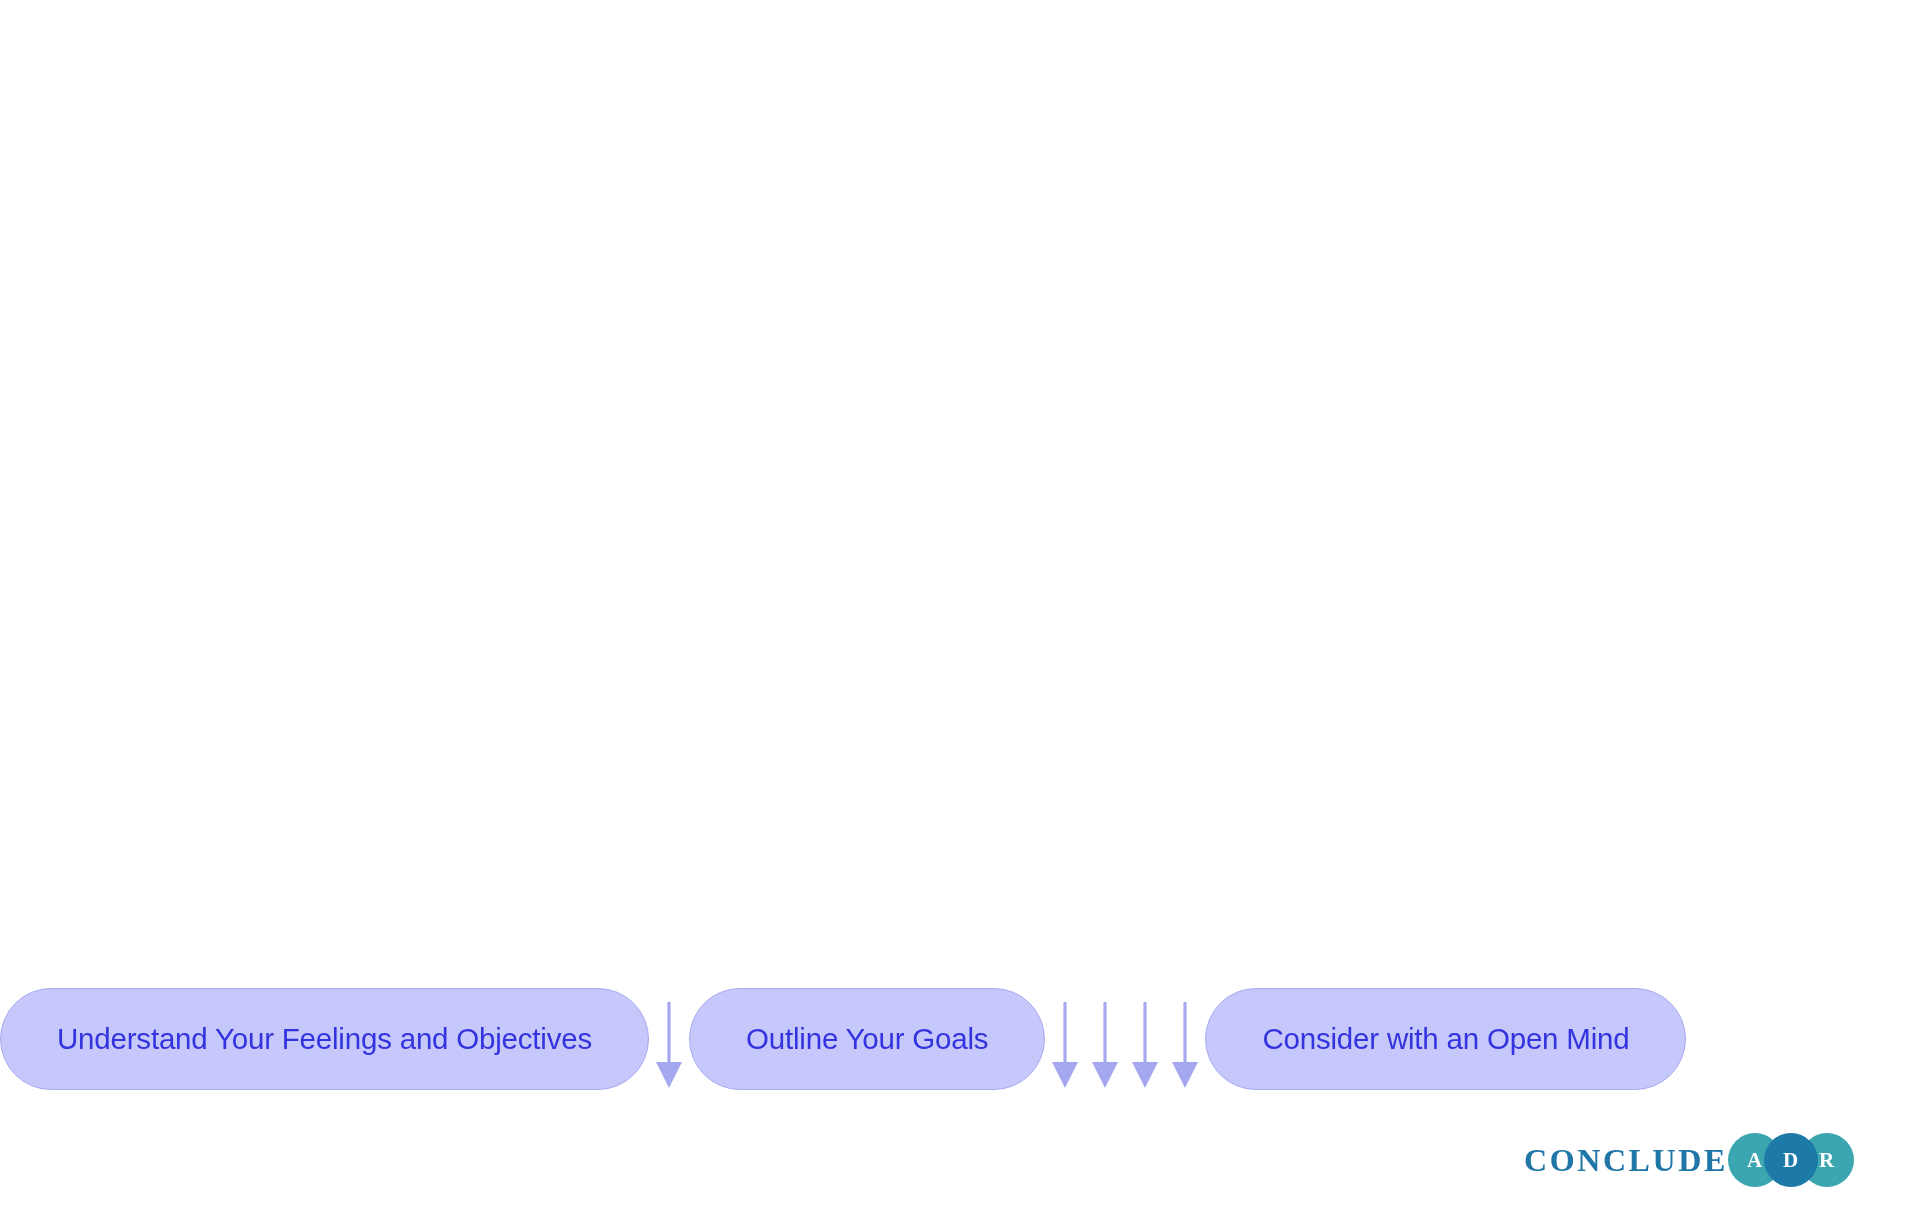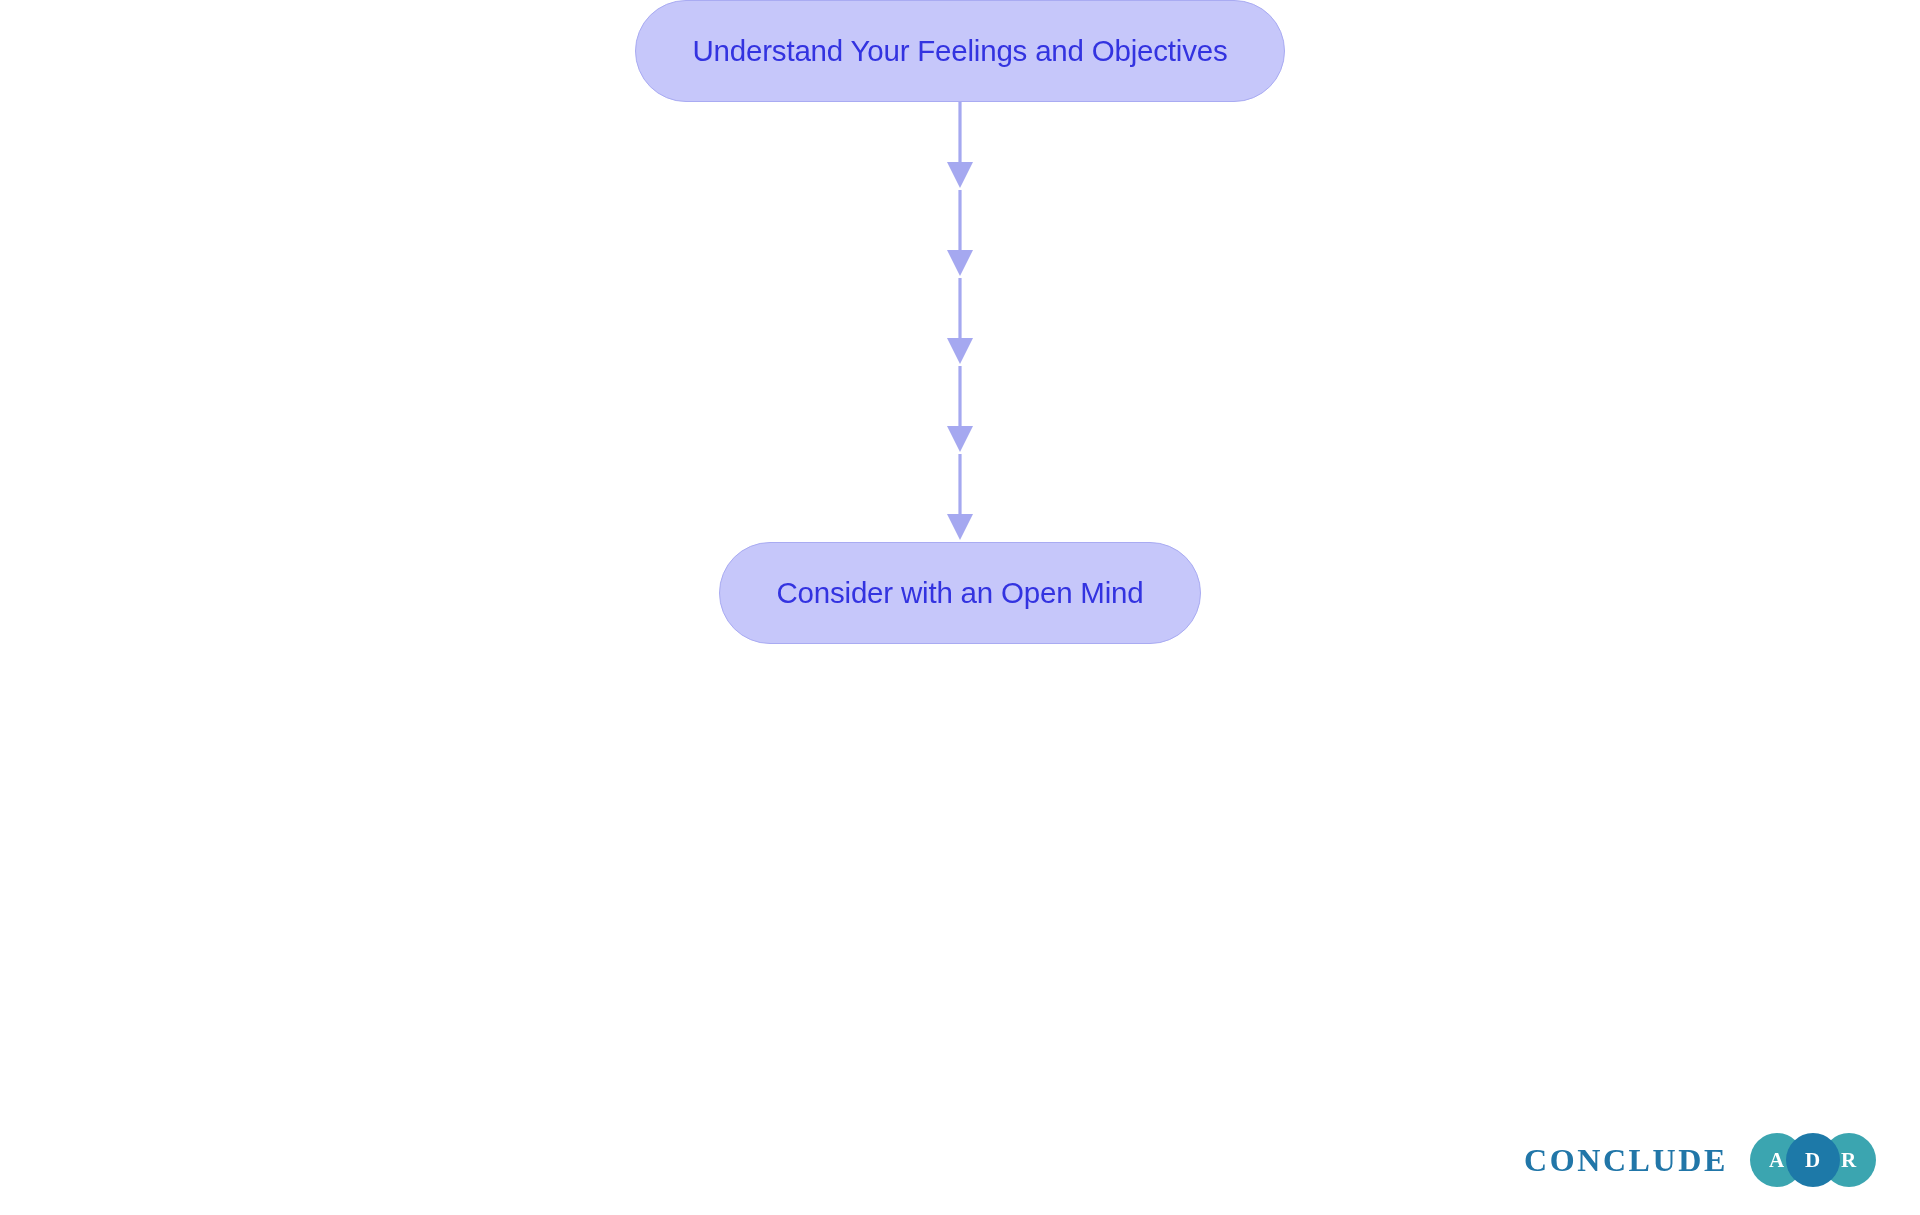--- a/index.html
+++ b/index.html
@@ -20,22 +20,22 @@
   }
 
   
   #flow {
     position: absolute;
     left: 0;
     top: 0;
     width: 1920px;
     height: 1090px;
     display: flex;
-    flex-direction: column;
-    align-items: center;
+    flex-direction: row;
+    align-items: flex-end;
   }
 
   .node {
     box-sizing: border-box;
     height: 102px;
     border-radius: 51px;
     background: #c6c7fa;
     border: 1.6px solid #a9abf2;
     color: #3333e0;
     display: flex;
@@ -65,21 +65,20 @@
     align-items: center;
     height: 60px;
   }
   #logo-word {
     font-family: "Liberation Serif", serif;
     font-weight: 700;
     font-size: 32px;
     letter-spacing: 2.6px;
     color: #2176a8;
     line-height: 1;
-    padding-right: 22px;
   }
   .logo-circles {
     position: relative;
     width: 126px;
     height: 54px;
   }
   .logo-circle {
     position: absolute;
     top: 0;
     width: 54px;
@@ -107,20 +106,23 @@
 
     <div class="node">
       <span>Understand Your Feelings and Objectives</span>
     </div>
 
     <svg class="connector" viewBox="0 0 40 88" xmlns="http://www.w3.org/2000/svg">
       <line x1="20" y1="0" x2="20" y2="64" stroke="#a5a8f0" stroke-width="3.2"></line>
       <polygon points="20,86 7,60 33,60" fill="#a5a8f0"></polygon>
     </svg>
 
+    <div class="node">
+      <span>Outline Your Goals</span>
+    </div>
 
     <svg class="connector" viewBox="0 0 40 88" xmlns="http://www.w3.org/2000/svg">
       <line x1="20" y1="0" x2="20" y2="64" stroke="#a5a8f0" stroke-width="3.2"></line>
       <polygon points="20,86 7,60 33,60" fill="#a5a8f0"></polygon>
     </svg>
 
 
     <svg class="connector" viewBox="0 0 40 88" xmlns="http://www.w3.org/2000/svg">
       <line x1="20" y1="0" x2="20" y2="64" stroke="#a5a8f0" stroke-width="3.2"></line>
       <polygon points="20,86 7,60 33,60" fill="#a5a8f0"></polygon>

